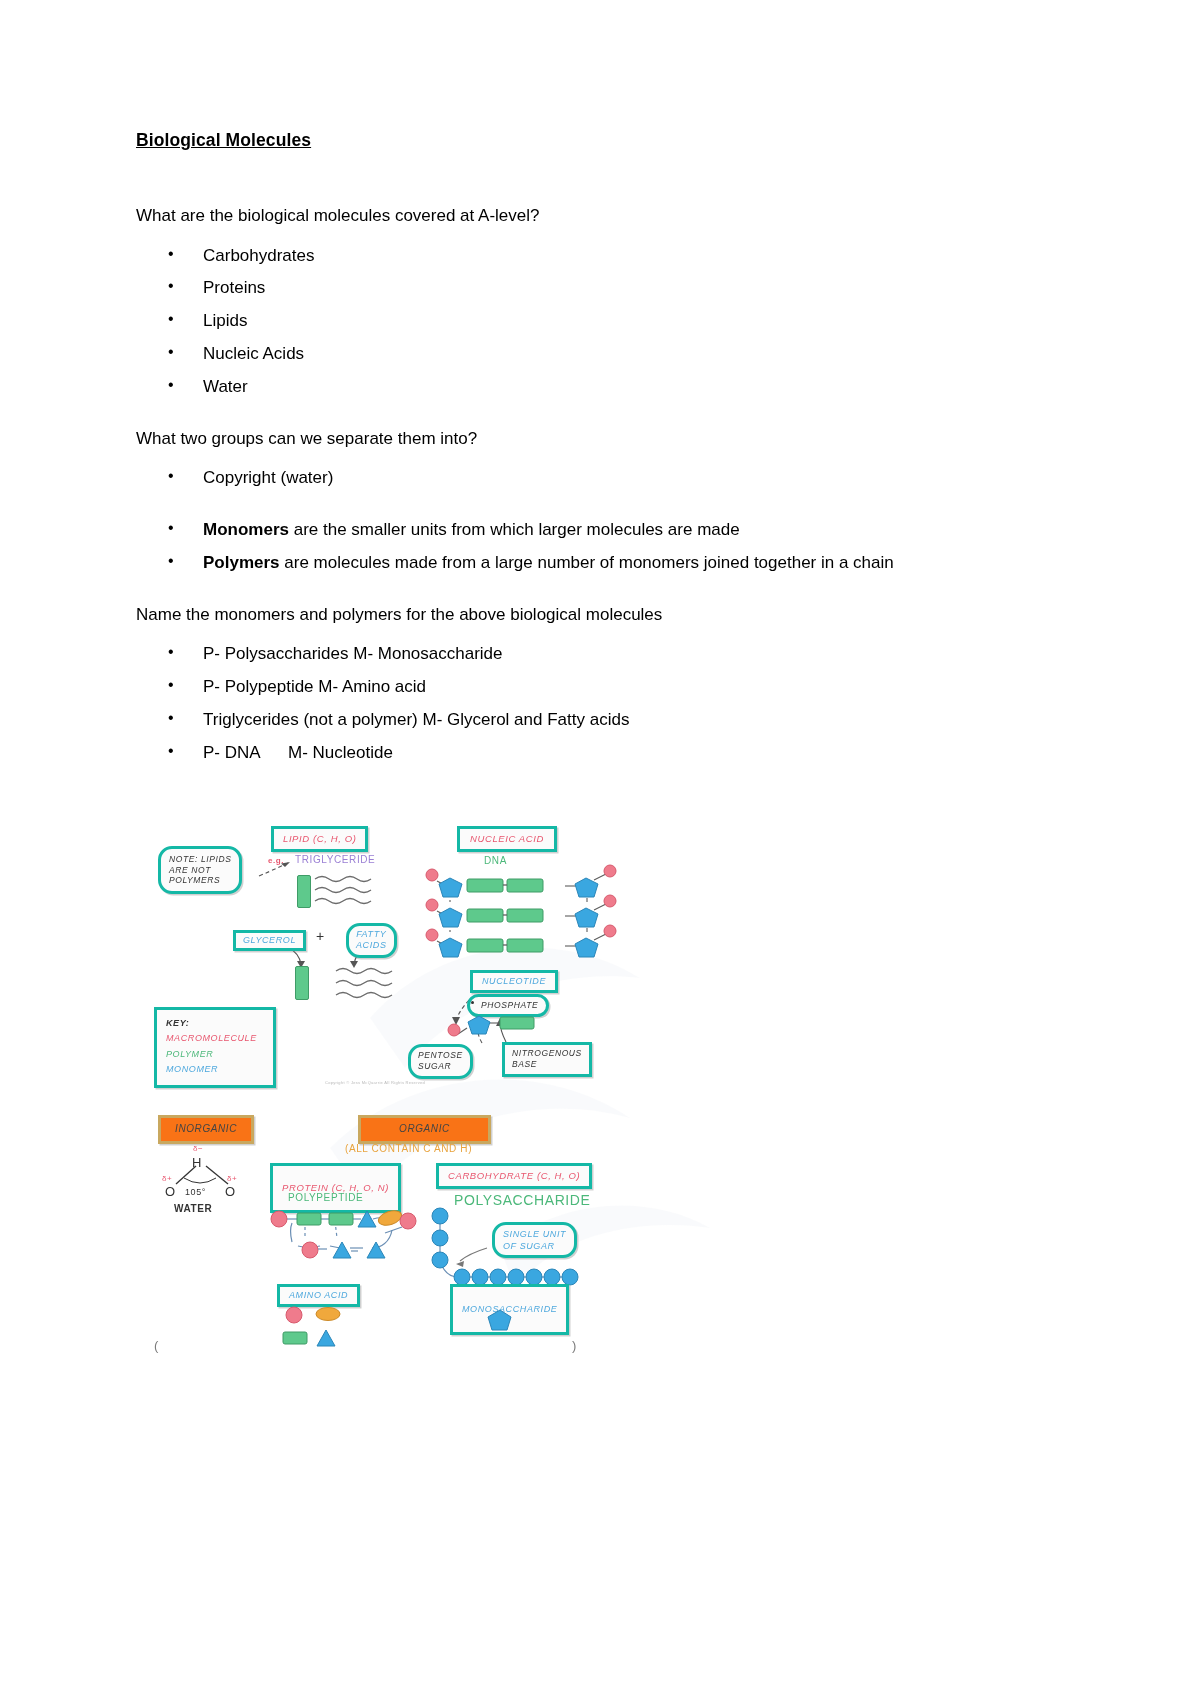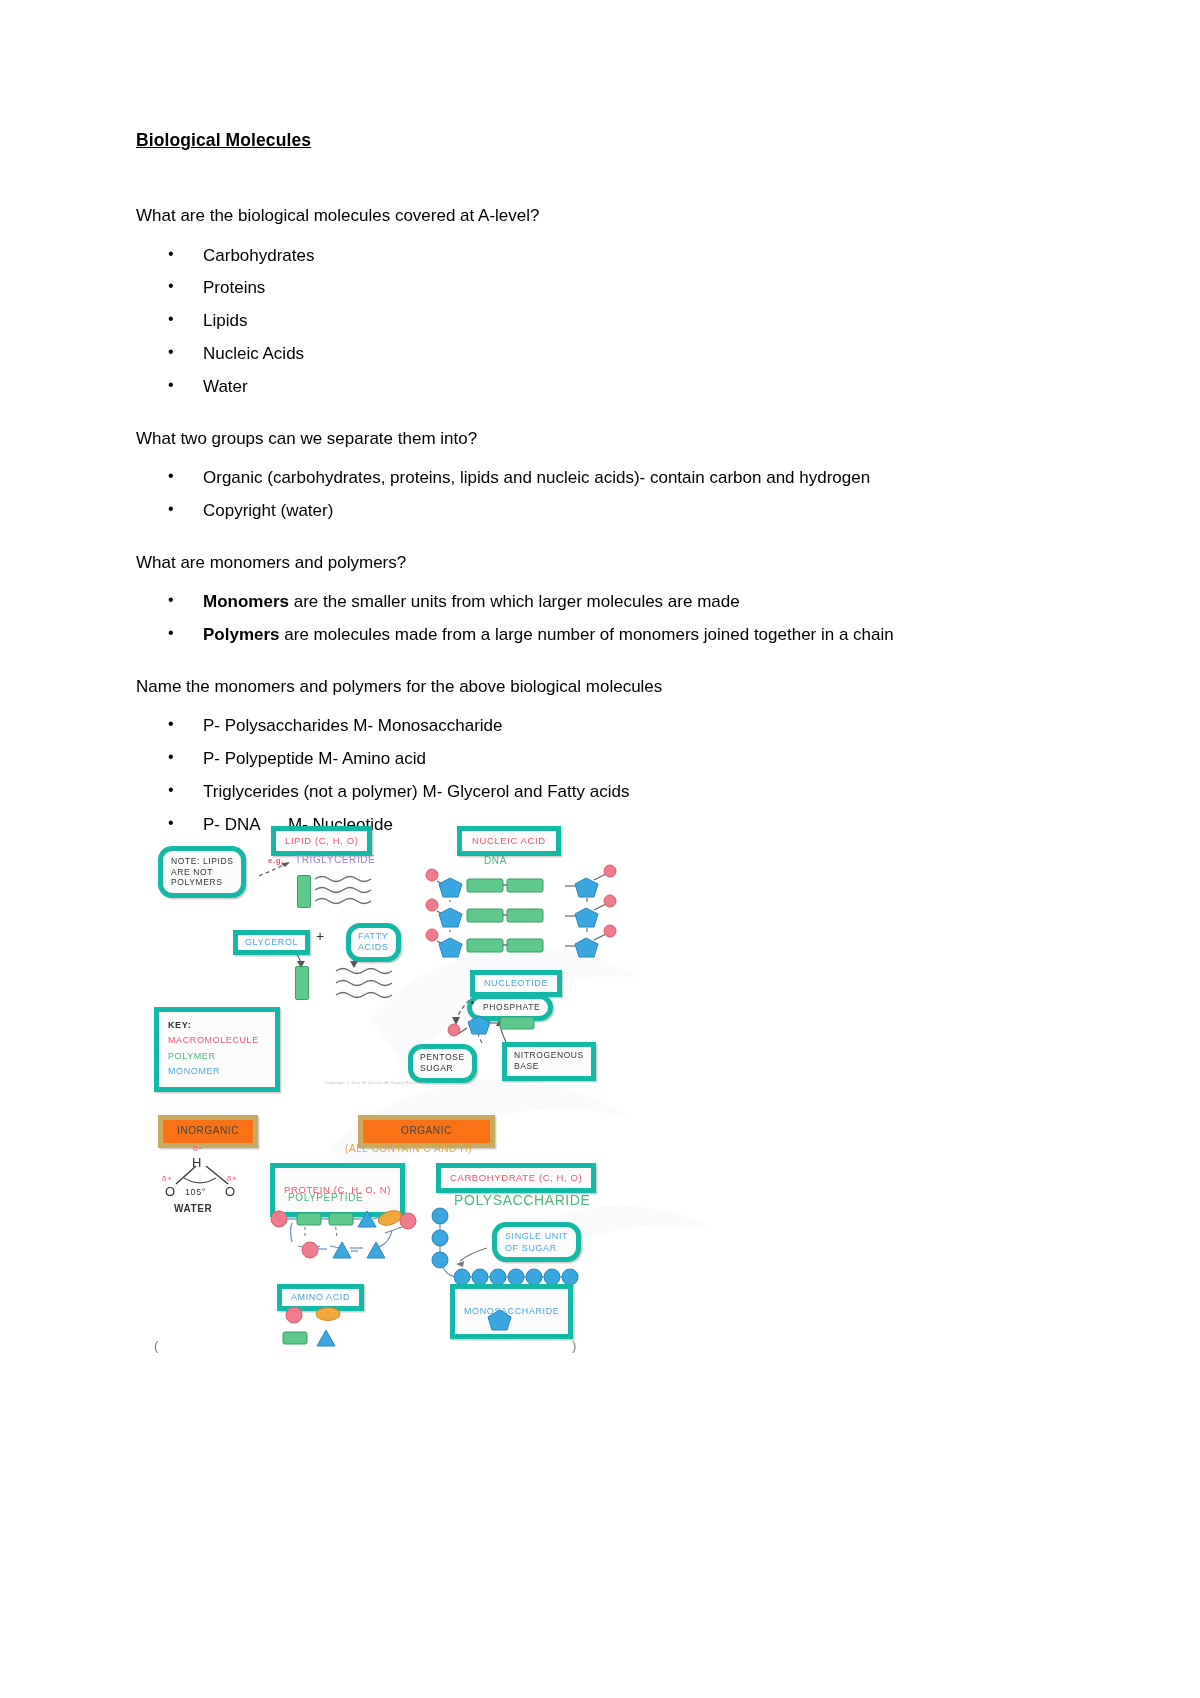--- a/index.html
+++ b/index.html
@@ -33,23 +33,23 @@
   .watermark{
     position:absolute;left:170px;top:0;width:420px;height:545px;
     opacity:.10;pointer-events:none;
   }
   .lbl{
     position:absolute;white-space:nowrap;
     font-family:"Liberation Sans","DejaVu Sans",sans-serif;
     letter-spacing:.6px;
   }
   .box{
-    position:absolute;white-space:nowrap;border:5px solid #14b8a6;
+    position:absolute;white-space:nowrap;border:3px solid #14b8a6;
     background:#fbfbfb;box-shadow:1.5px 1.5px 0 rgba(120,120,120,.35);
-    letter-spacing:.6px;line-height:1.25;
+    letter-spacing:.6px;line-height:1.25;font-style:italic;
   }
   .box.rnd{border-radius:14px;}
   .box.tan{background:#f97316;border-color:#c9a85f;}
   .red{color:#e8576f;}
   .grn{color:#4cb87a;}
   .blu{color:#4ea8dd;}
   .pur{color:#9a7fd4;}
   .org{color:#e8a33d;}
   .gry{color:#333;}
 
@@ -79,25 +79,23 @@
       <li>Carbohydrates</li>
       <li>Proteins</li>
       <li>Lipids</li>
       <li>Nucleic Acids</li>
       <li>Water</li>
     </ul>
 
     <p class="q">What two groups can we separate them into?</p>
 
     <ul class="bl">
-      <li>Organic (carbohydrates, proteins, lipids and nucleic acids)- contain carbon and hydrogen</li>
       <li>Copyright (water)</li>
     </ul>
 
-    <p class="q">What are monomers and polymers?</p>
 
     <ul class="bl">
       <li><span class="b">Monomers</span><span> are the smaller units from which larger molecules are made</span></li>
       <li><span class="b">Polymers</span><span> are molecules made from a large number of monomers joined together in a chain</span></li>
     </ul>
 
     <p class="q">Name the monomers and polymers for the above biological molecules</p>
 
     <ul class="bl">
       <li>P- Polysaccharides M- Monosaccharide</li>

